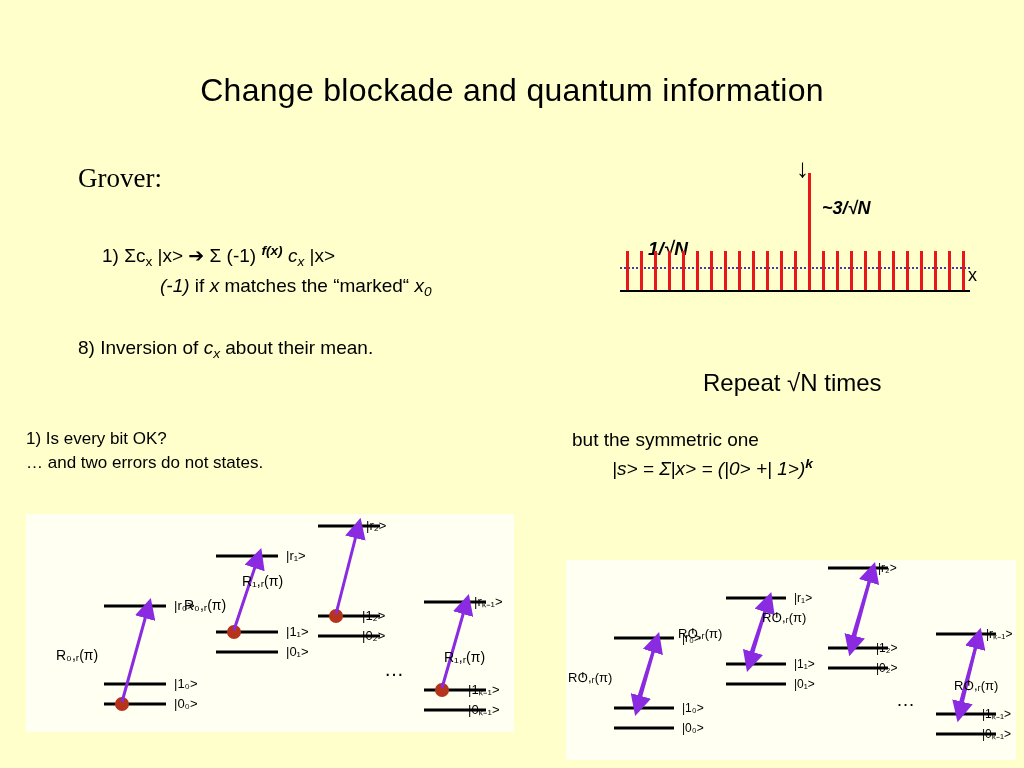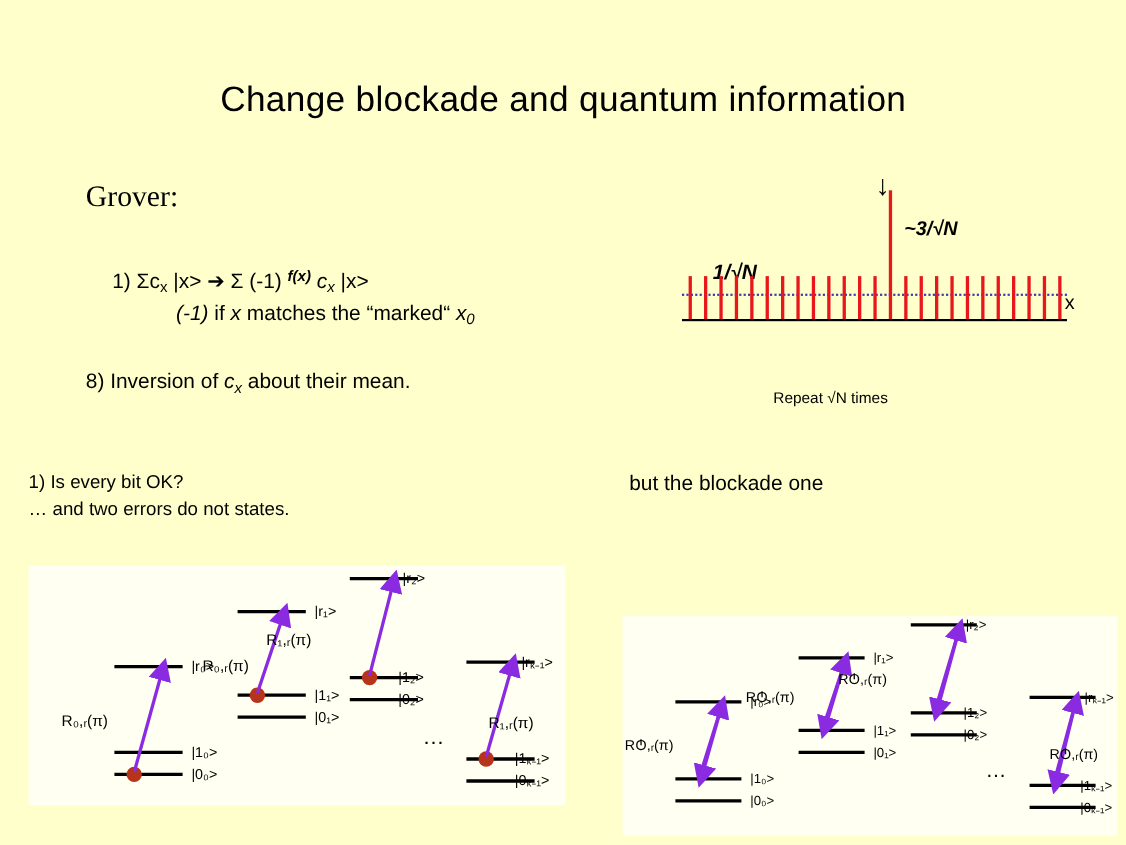--- a/index.html
+++ b/index.html
@@ -115,22 +115,22 @@
   .bars { position: absolute; left: 20px; top: 0; width: 350px; height: 137px; }
   .bar {
     position: absolute;
     bottom: 2px;
     width: 3px;
     background: #E8171C;
   }
   .repeat-lbl {
     position: absolute;
     left: 703px;
-    top: 353px;
-    font-size: 14px;
+    top: 369px;
+    font-size: 24px;
     white-space: nowrap;
   }
 
   
   .block-left {
     position: absolute;
     left: 26px;
     top: 427px;
     font-size: 17px;
     line-height: 1.42;
@@ -211,21 +211,22 @@
   <div class="axis-line"></div>
 </div>
 <div class="repeat-lbl">Repeat √N times</div>
 
 <div class="block-left">
   <div>1) Is every bit OK?</div>
   <div>… and two errors do not states.</div>
 </div>
 
 <div class="block-right">
-  <div>but the blockade one</div>
+  <div>but the symmetric one</div>
+  <div><span class="indent"></span><i class="it">|s&gt; =  Σ|x&gt; = (|0&gt; +| 1&gt;)</i><i class="it sup">k</i></div>
 </div>
 
 <div class="fig fig-left">
   <svg width="488" height="218" viewBox="0 0 488 218" xmlns="http://www.w3.org/2000/svg">
     <defs>
       <marker id="arrL" markerWidth="7" markerHeight="7" refX="3.5" refY="3.5" orient="auto">
         <path d="M0,0 L7,3.5 L0,7 z" fill="#8A2BE2"></path>
       </marker>
     </defs>
 

